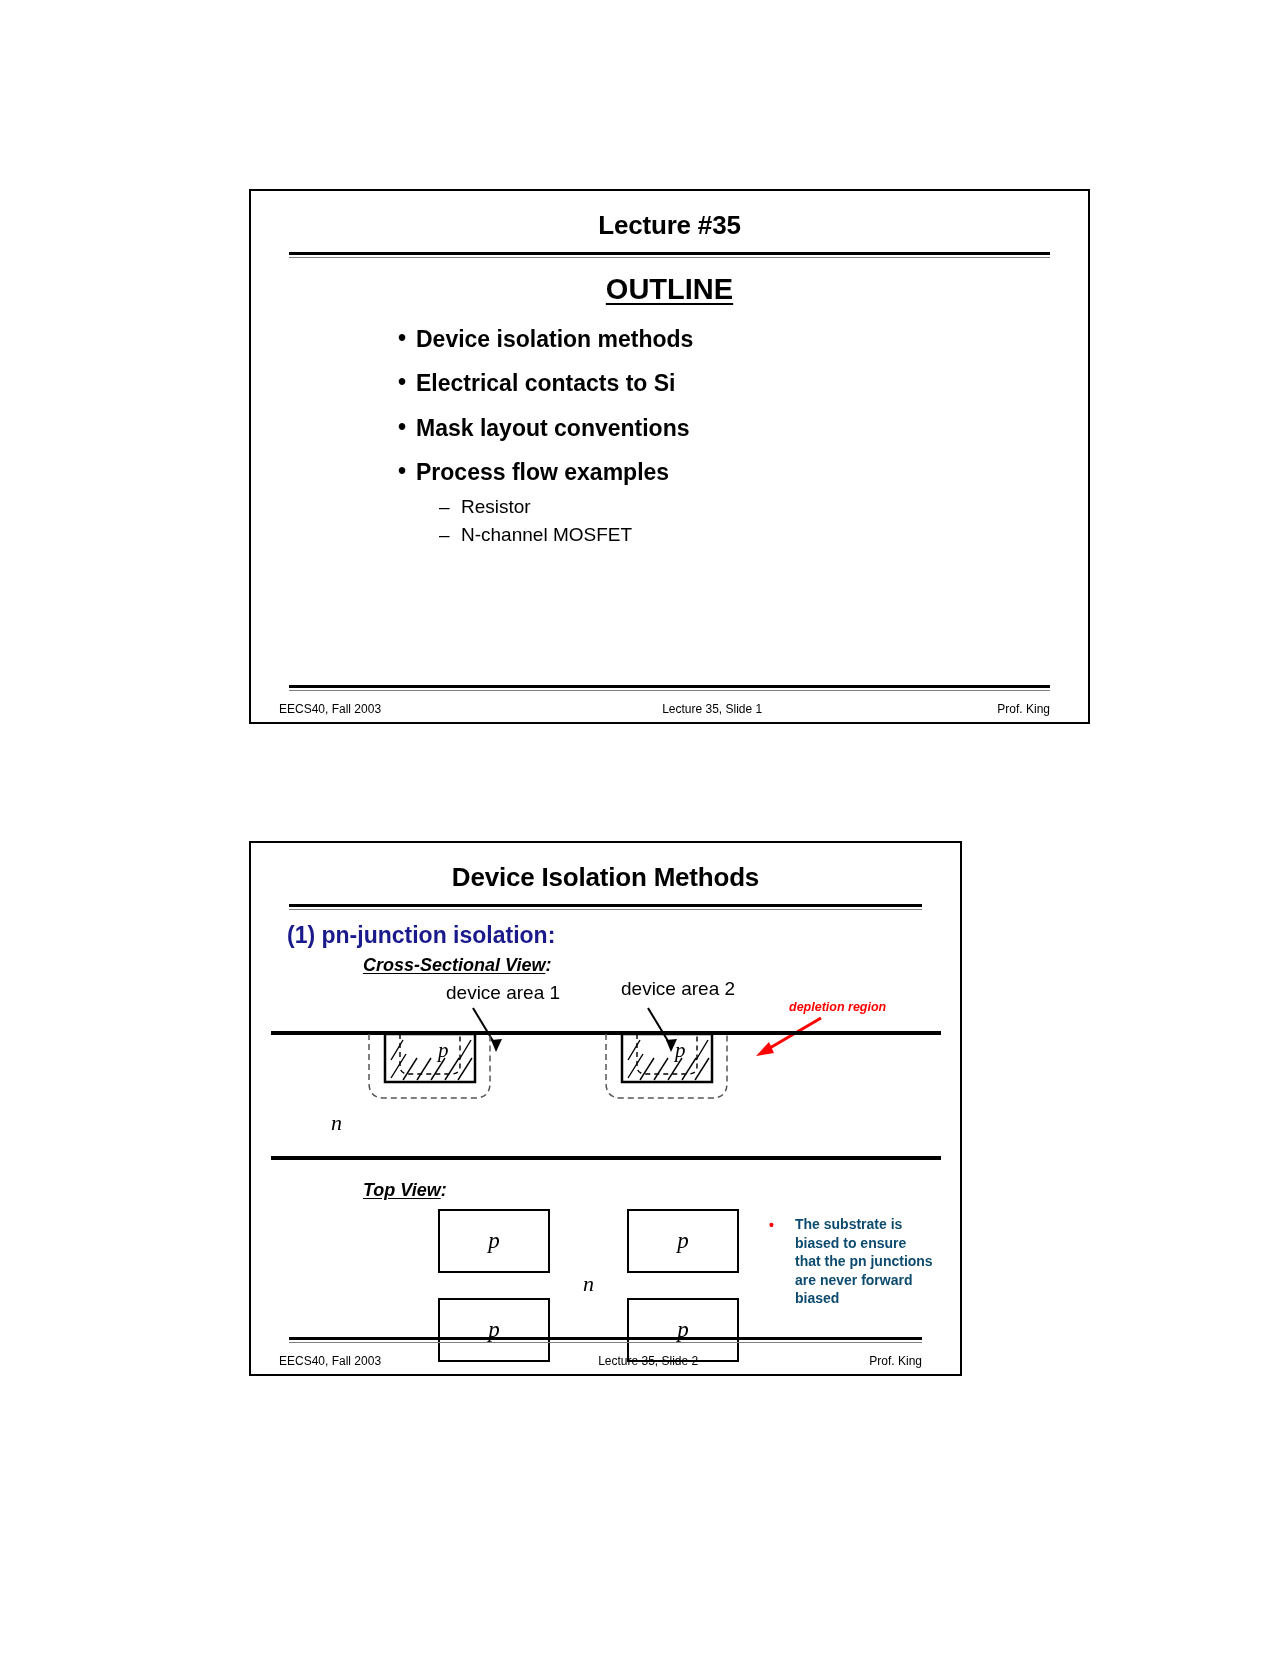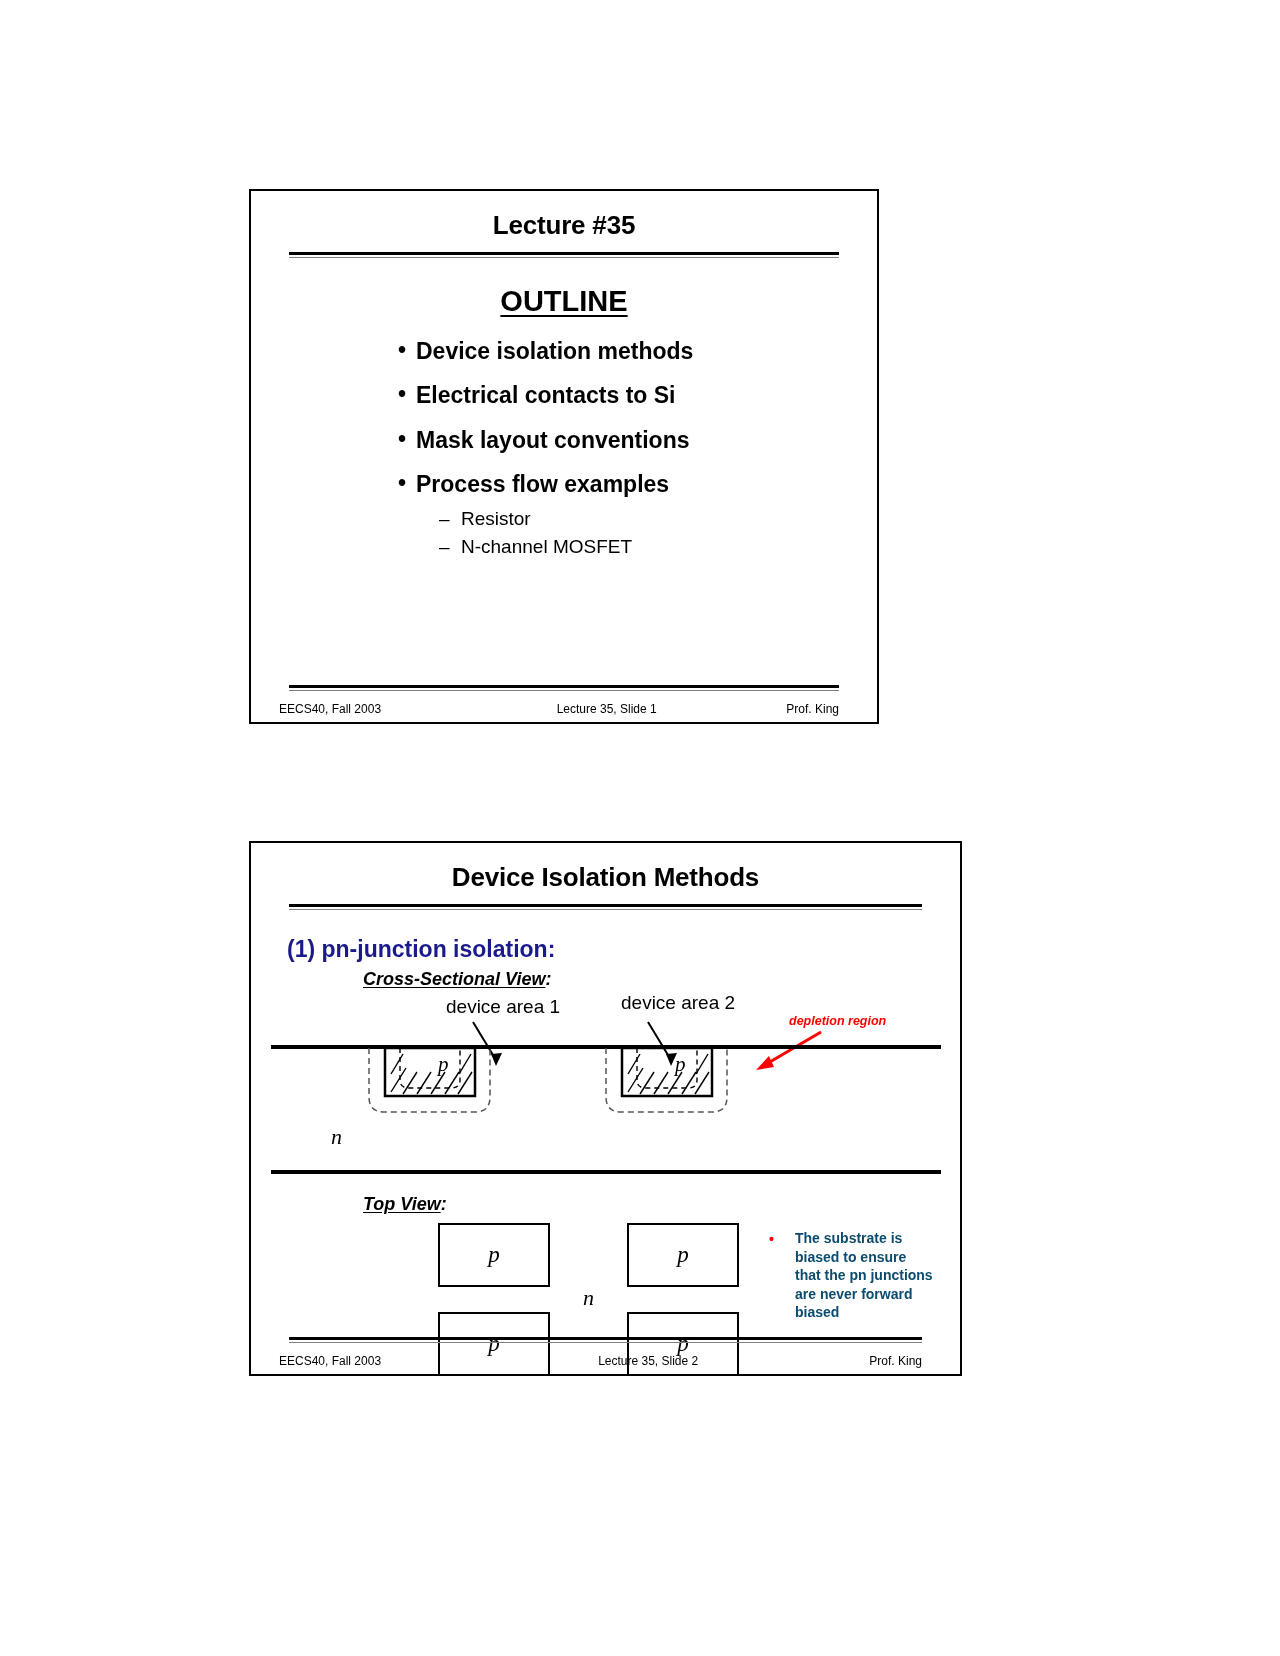--- a/index.html
+++ b/index.html
@@ -17,21 +17,21 @@
 
   .page { position: relative; width: 1280px; height: 1656px; }
 
   
   .slide {
     position: absolute;
     background: #ffffff;
     border: 2px solid #000;
     box-sizing: border-box;
   }
-  #slide-1 { left: 249px; top: 189px; width: 630px; height: 535px; }
+  #slide-1 { left: 249px; top: 189px; width: 841px; height: 535px; }
   #slide-2 { left: 249px; top: 841px; width: 713px; height: 535px; }
 
   .slide-title {
     text-align: center;
     font-weight: bold;
     font-size: 26px;
     color: #000;
     margin-top: 19px;
     letter-spacing: -0.2px;
   }
@@ -41,21 +41,21 @@
     border-top: 3px solid #000;
     border-bottom: 1px solid #808080;
     height: 2px;
   }
 
   
   .outline-heading {
     text-align: center;
     font-weight: bold;
     font-size: 29px;
-    margin-top: 27px;
+    margin-top: 15px;
     text-decoration: underline;
     text-underline-offset: 4px;
   }
 
   .bullet-list {
     margin: 20px 0 0 0;
     padding: 0;
     list-style: none;
   }
   .bullet-item {
@@ -108,21 +108,21 @@
     font-size: 12px;
     color: #000;
   }
   .footer .mid { margin-left: 46px; }
 
   
   .blue-head {
     color: #1a1a8c;
     font-weight: bold;
     font-size: 23px;
-    margin: 26px 0 0 36px;
+    margin: 12px 0 0 36px;
   }
   .view-label {
     font-style: italic;
     font-weight: bold;
     font-size: 18px;
     margin: 6px 0 0 112px;
   }
   .view-label u { text-underline-offset: 2px; }
   .view-label .colon { text-decoration: none; font-style: italic; }
 

